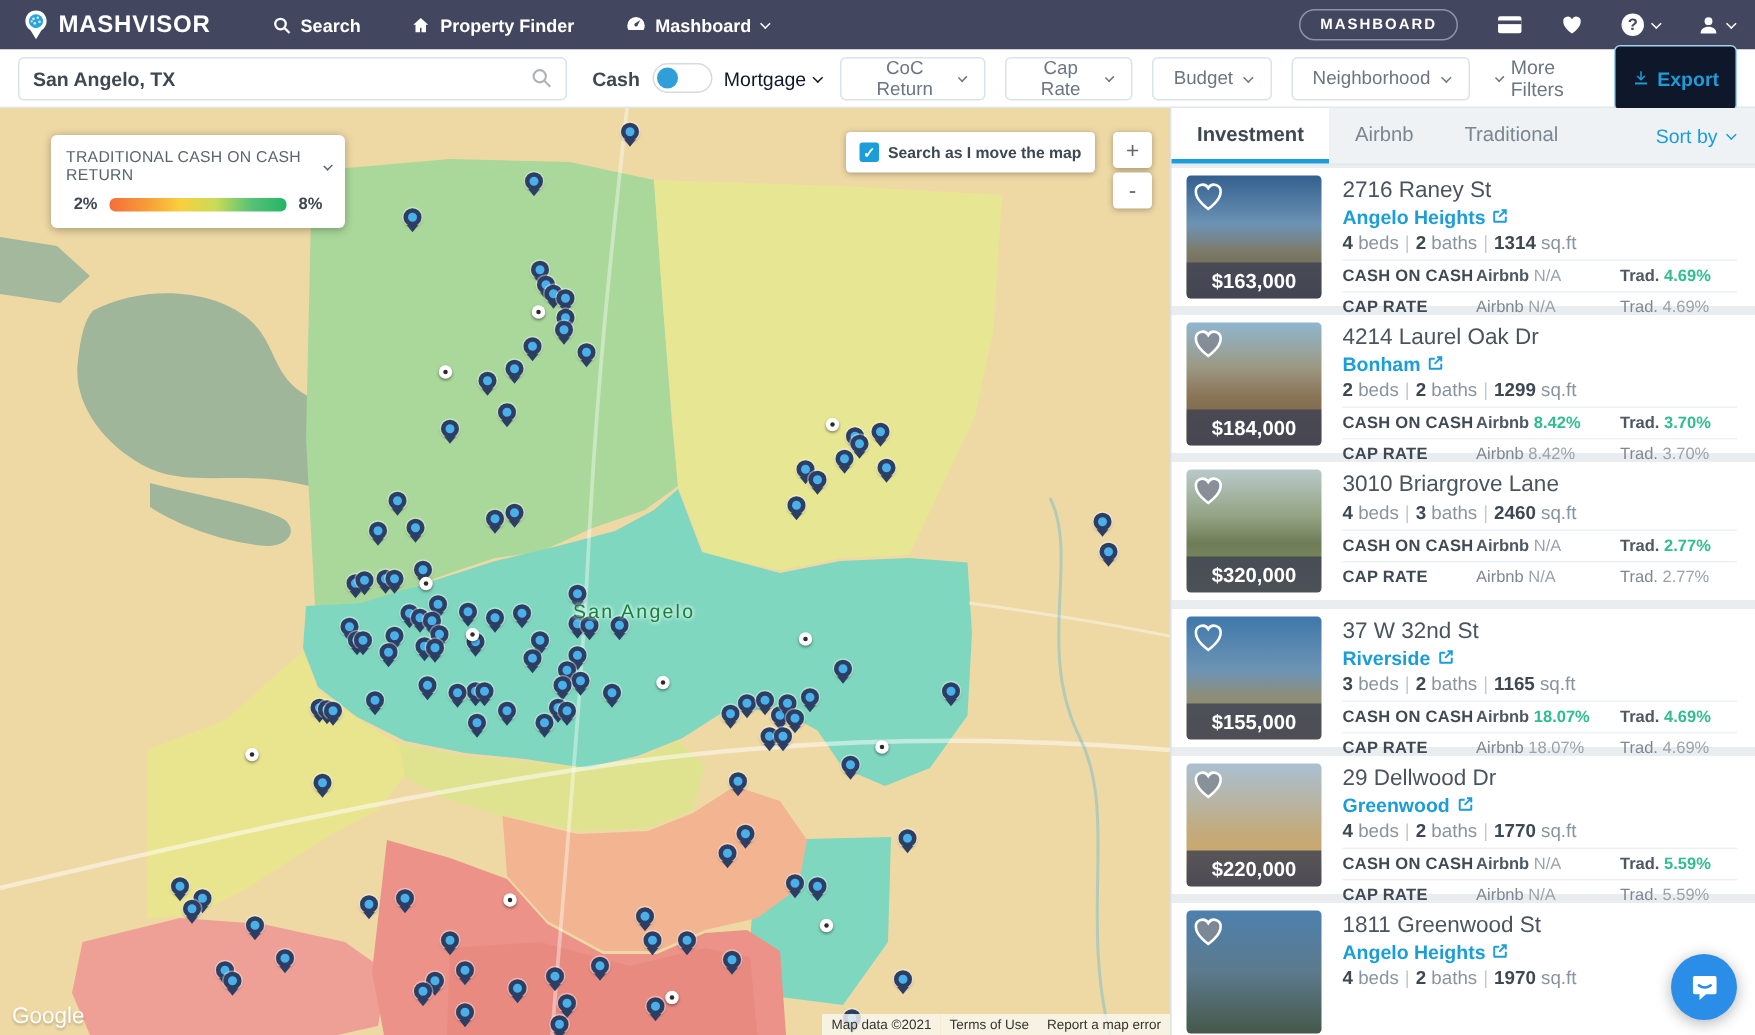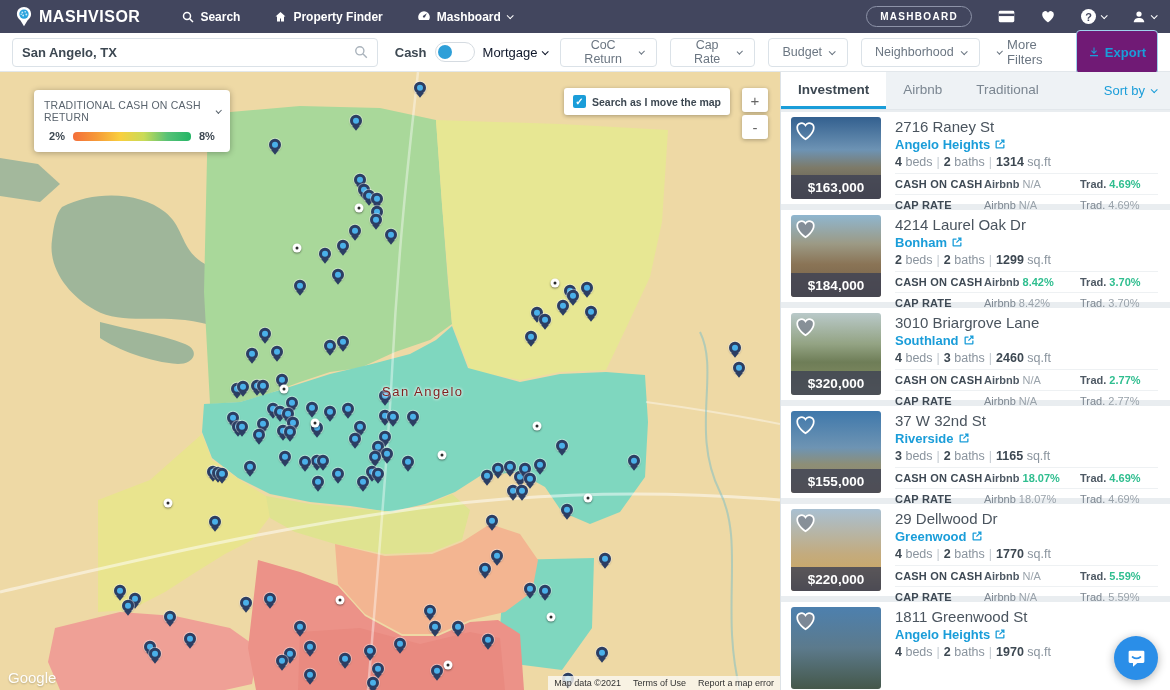--- a/index.html
+++ b/index.html
@@ -22,21 +22,21 @@
   .filterbar { height:39px; display:flex; align-items:center; padding:0 12px; gap:9px; border-bottom:1px solid #e2e7eb; background:#fff; }
   .search-box { width:412px; height:29px; border:1px solid #dbe2e8; border-radius:4px; display:flex; align-items:center; padding:0 9px; }
   .search-box input { border:none; outline:none; flex:1; font-size:13px; font-weight:700; color:#3d4852; font-family:inherit; background:transparent; }
   .tglgrp { display:flex; align-items:center; gap:8px; margin-left:8px; }
   .tgl-label { font-size:13px; font-weight:700; color:#3d4852; }
   .tgl { width:40px; height:20px; border:1px solid #d5dbe1; border-radius:10px; position:relative; background:#fff; cursor:pointer; }
   .tgl::before { content:''; position:absolute; left:2px; top:2px; width:14px; height:14px; border-radius:50%; background:#2e9fd8; }
   .tgl-off { font-size:13px; color:#0f172a; display:flex; align-items:center; gap:5px; }
   .fbtn { height:29px; padding:0 13px; border:1px solid #dbe2e8; border-radius:4px; background:#fff; color:#6b7682; font-size:12.5px; display:flex; align-items:center; gap:7px; cursor:pointer; font-family:inherit; margin-left:4px; }
   .more { font-size:13px; color:#6b7682; display:flex; align-items:center; gap:6px; margin-left:8px; cursor:pointer; }
-  .export { margin-left:auto; height:44px; padding:0 11px; border:1px solid #9fd3ee; border-radius:4px; color:#1a9dd9; font-size:13px; font-weight:700; display:flex; align-items:center; gap:5px; background:#701a75; cursor:pointer; font-family:inherit; }
+  .export { margin-left:auto; height:44px; padding:0 11px; border:1px solid #9fd3ee; border-radius:4px; color:#1a9dd9; font-size:13px; font-weight:700; display:flex; align-items:center; gap:5px; background:#0f172a; cursor:pointer; font-family:inherit; }
 
   
   .main { display:flex; height:618px; }
   .map { width:780px; position:relative; overflow:hidden; background:#eed9a5; }
   .map svg.heat { position:absolute; left:0; top:0; }
 
   .pin { position:absolute; width:12px; height:12px; border-radius:50%; background:#4ab0ea; border:3px solid #2c3e63; box-shadow:0 0 0 1px rgba(255,255,255,.4), 0 1px 2px rgba(0,0,0,.35); transform:translate(-50%,-60%); cursor:pointer; }
   .pin::after { content:''; position:absolute; left:50%; top:100%; transform:translateX(-50%); margin-top:2px; border:4px solid transparent; border-top:5px solid #2c3e63; }
   .mdot { position:absolute; width:9px; height:9px; border-radius:50%; background:#fff; box-shadow:0 1px 2px rgba(0,0,0,.45); transform:translate(-50%,-50%); }
   .mdot::after { content:''; position:absolute; left:3px; top:3px; width:3px; height:3px; border-radius:50%; background:#2b2b2b; }
@@ -45,21 +45,21 @@
   .legend-title { font-size:10.5px; color:#5a646e; letter-spacing:.2px; display:flex; align-items:center; gap:6px; justify-content:center; cursor:pointer; }
   .legend-bar-row { display:flex; align-items:center; gap:8px; margin-top:7px; justify-content:center; }
   .lgrad { width:118px; height:9px; border-radius:4px; }
   .lpct { font-size:11px; font-weight:700; color:#3d4852; }
 
   .mapchk { position:absolute; right:50px; top:16px; background:#fff; border-radius:3px; box-shadow:0 1px 4px rgba(0,0,0,.3); padding:7px 9px; display:flex; align-items:center; gap:6px; font-size:10.5px; font-weight:700; color:#3d4852; cursor:pointer; }
   .chkbox { width:13px; height:13px; background:#1a9dd9; border-radius:2px; color:#fff; font-size:10px; display:flex; align-items:center; justify-content:center; flex-shrink:0; }
   .zoomctl { position:absolute; right:12px; top:16px; display:flex; flex-direction:column; gap:3px; }
   .zbtn { width:26px; height:24px; background:#fff; border-radius:3px; box-shadow:0 1px 4px rgba(0,0,0,.3); font-size:15px; color:#666; display:flex; align-items:center; justify-content:center; cursor:pointer; }
 
-  .city-label { position:absolute; left:382px; top:312px; color:#7f1d1d; font-size:13px; letter-spacing:1.5px; text-shadow:0 0 3px rgba(255,255,255,.9), 0 0 3px rgba(255,255,255,.9); }
+  .city-label { position:absolute; left:382px; top:328px; color:#15803d; font-size:13px; letter-spacing:1.5px; text-shadow:0 0 3px rgba(255,255,255,.9), 0 0 3px rgba(255,255,255,.9); }
   .base-label { position:absolute; left:500px; top:452px; width:110px; text-align:center; color:#8d9399; font-size:11px; line-height:1.35; text-shadow:0 0 3px rgba(255,255,255,.7); }
   .google { position:absolute; left:8px; bottom:4px; color:#fff; font-size:15px; opacity:.95; text-shadow:0 1px 2px rgba(0,0,0,.25); }
   .attrib { position:absolute; right:0; bottom:0; display:flex; font-size:9px; color:#333; }
   .attrib span { background:rgba(250,248,243,.8); padding:2px 6px; cursor:pointer; }
 
   
   .panel { width:390px; display:flex; flex-direction:column; background:#e9edf0; border-left:1px solid #dde2e6; }
   .tabs { height:38px; background:#eef2f5; display:flex; align-items:stretch; border-bottom:1px solid #e2e7eb; flex-shrink:0; }
   .tab { padding:0 17px; display:flex; align-items:center; font-size:13.5px; color:#7b8691; cursor:pointer; border-bottom:3px solid transparent; }
   .tab.active { background:#fff; color:#3d4852; font-weight:700; border-bottom-color:#1a9dd9; }
@@ -472,27 +472,20 @@
 
   <article class="card">
     <div class="photo">
       <svg class="heart filled" viewBox="0 0 24 23">
                 <path d="M12 21S2.5 14.7 2.5 7.8A5.1 5.1 0 0 1 12 5a5.1 5.1 0 0 1 9.5 2.8C21.5 14.7 12 21 12 21z"></path>
               </svg>
       <div class="price">$320,000</div>
     </div>
     <div class="info">
       <h3 class="addr">3010 Briargrove Lane</h3>
-      <div class="hood-row">
-        <span class="hood">Southland</span>
-        <svg width="12" height="12" viewBox="0 0 24 24" fill="#1a9dd9">
-                  <path d="M14 3h7v7h-2.6V7.4l-6.7 6.7-1.8-1.8 6.7-6.7H14z"></path>
-                  <path d="M18.4 13H21v6a2 2 0 0 1-2 2H5a2 2 0 0 1-2-2V7a2 2 0 0 1 2-2h6v2.6H5.6v10.8h12.8z"></path>
-                </svg>
-      </div>
       <div class="specs"><b>4</b> beds<span class="sep">|</span><b>3</b> baths<span class="sep">|</span><b>2460</b> sq.ft</div>
       <div class="mrow coc">
         <span class="mlabel">CASH ON CASH</span>
         <span class="mair"><span class="mpre">Airbnb</span> <span class="mval na">N/A</span></span>
         <span class="mtrad"><span class="mpre">Trad.</span> <span class="mval green">2.77%</span></span>
       </div>
       <div class="mrow cap">
         <span class="mlabel">CAP RATE</span>
         <span class="mair"><span class="mpre">Airbnb</span> <span class="mval muted">N/A</span></span>
         <span class="mtrad"><span class="mpre">Trad.</span> <span class="mval muted">2.77%</span></span>

